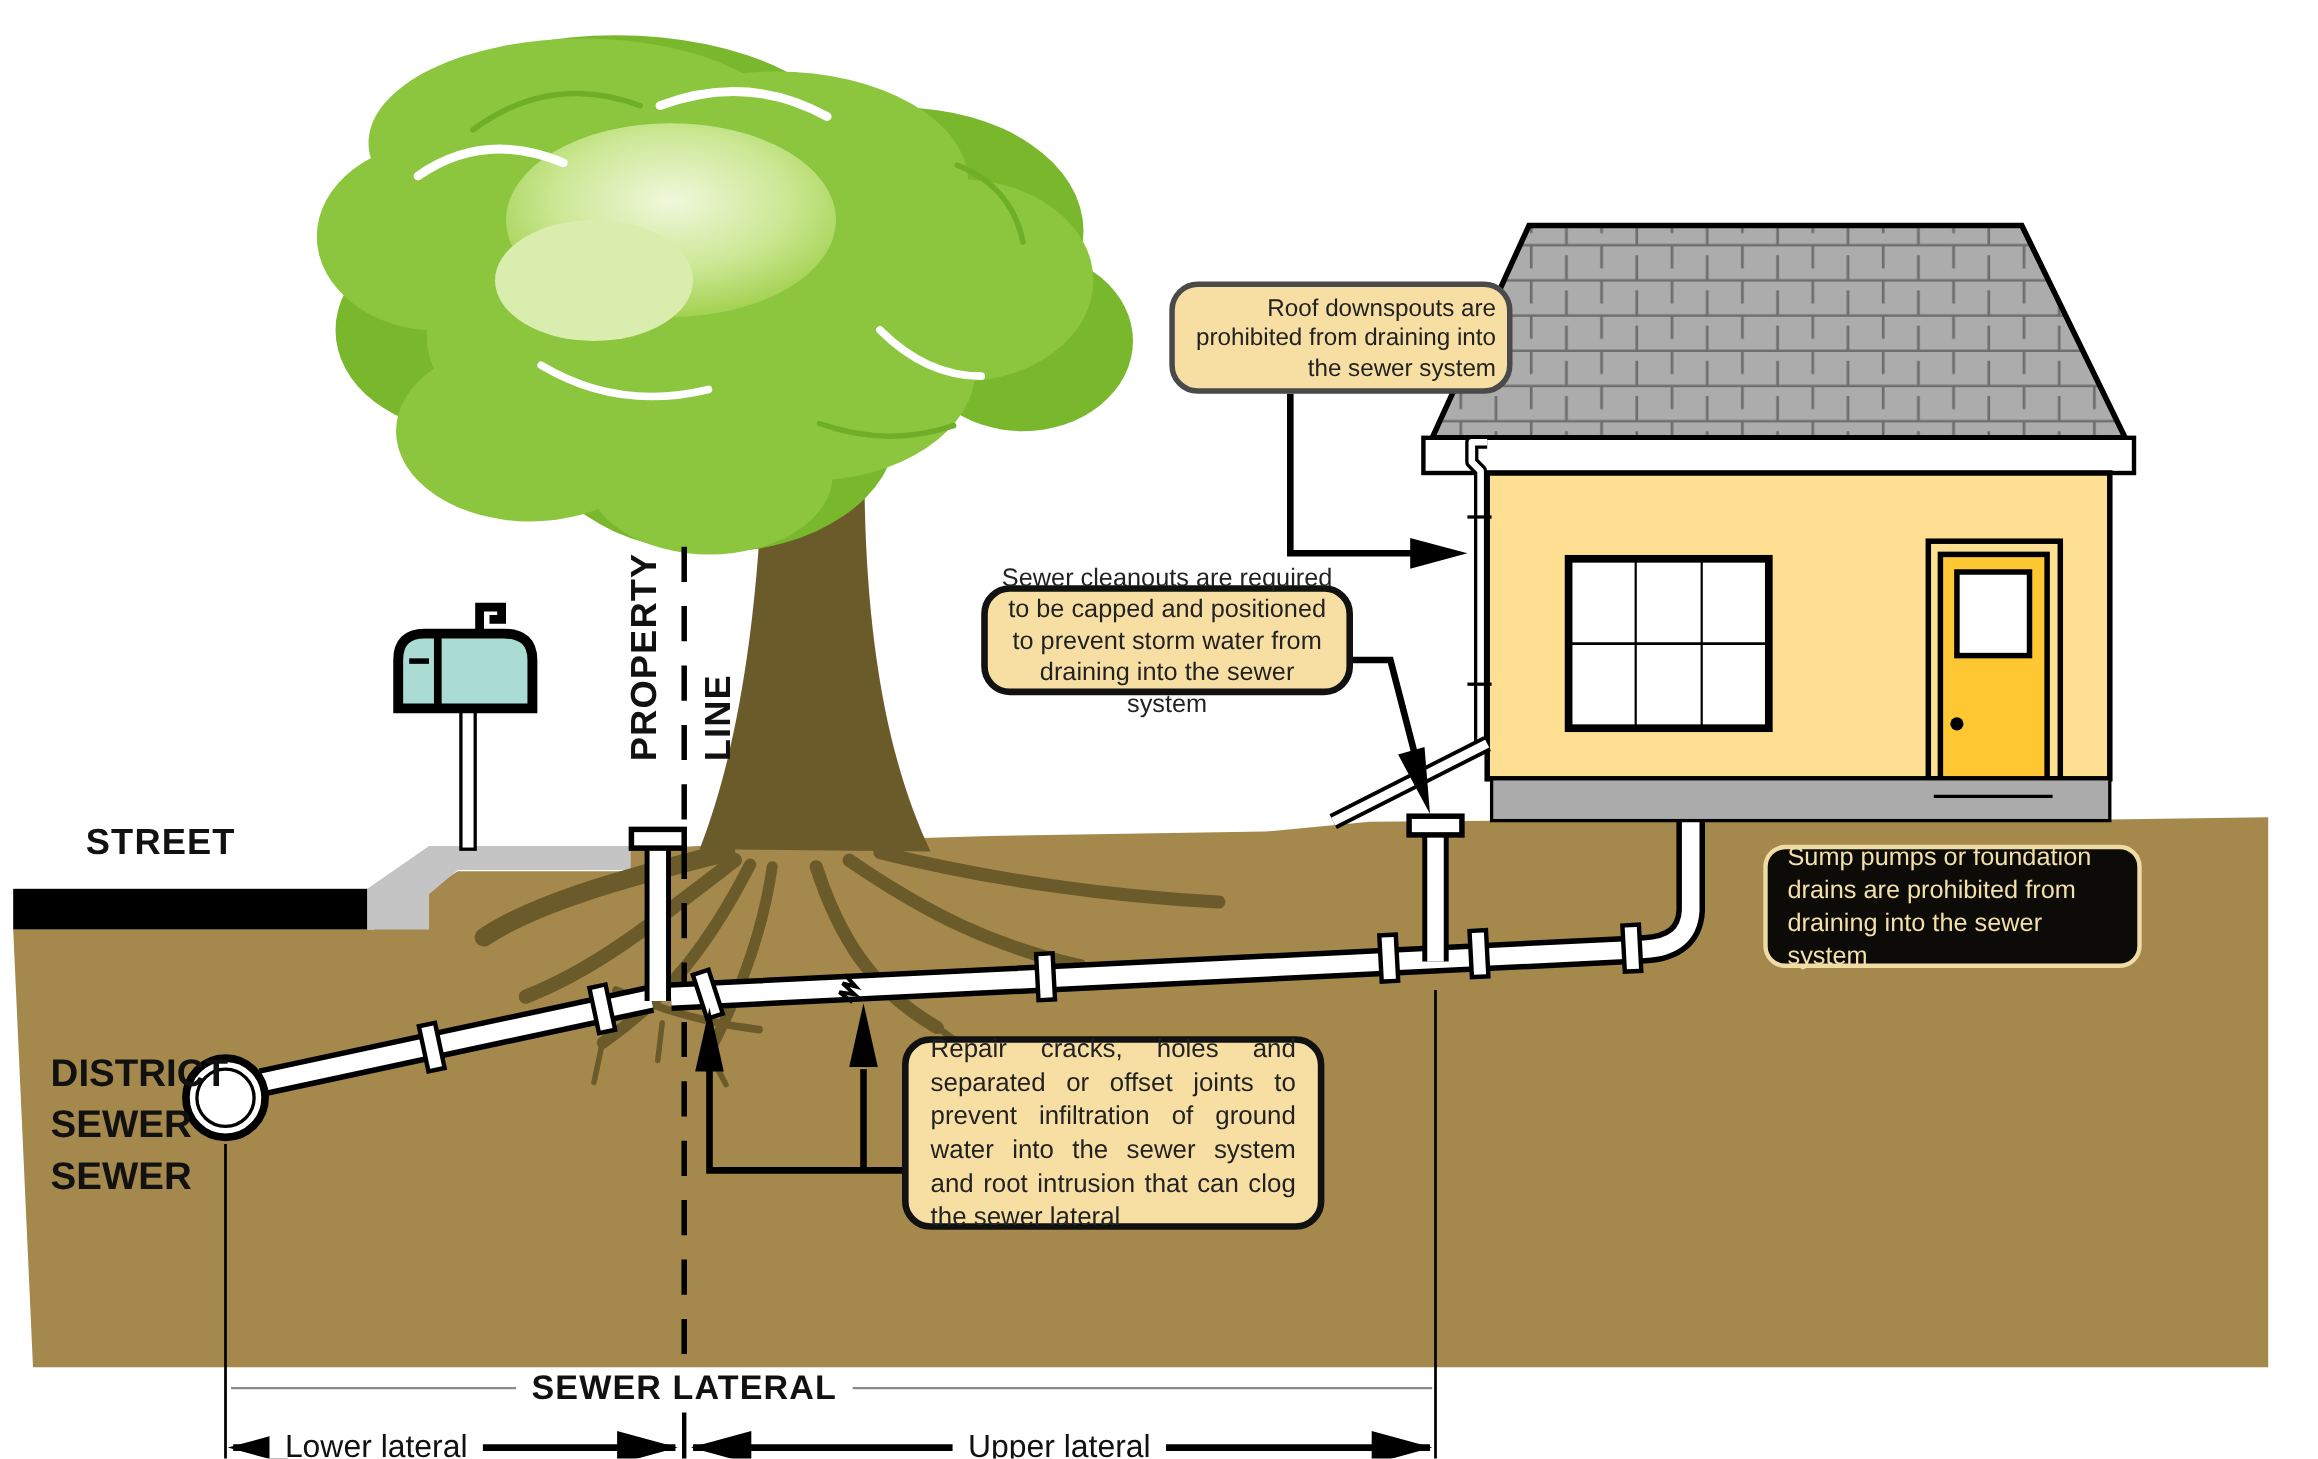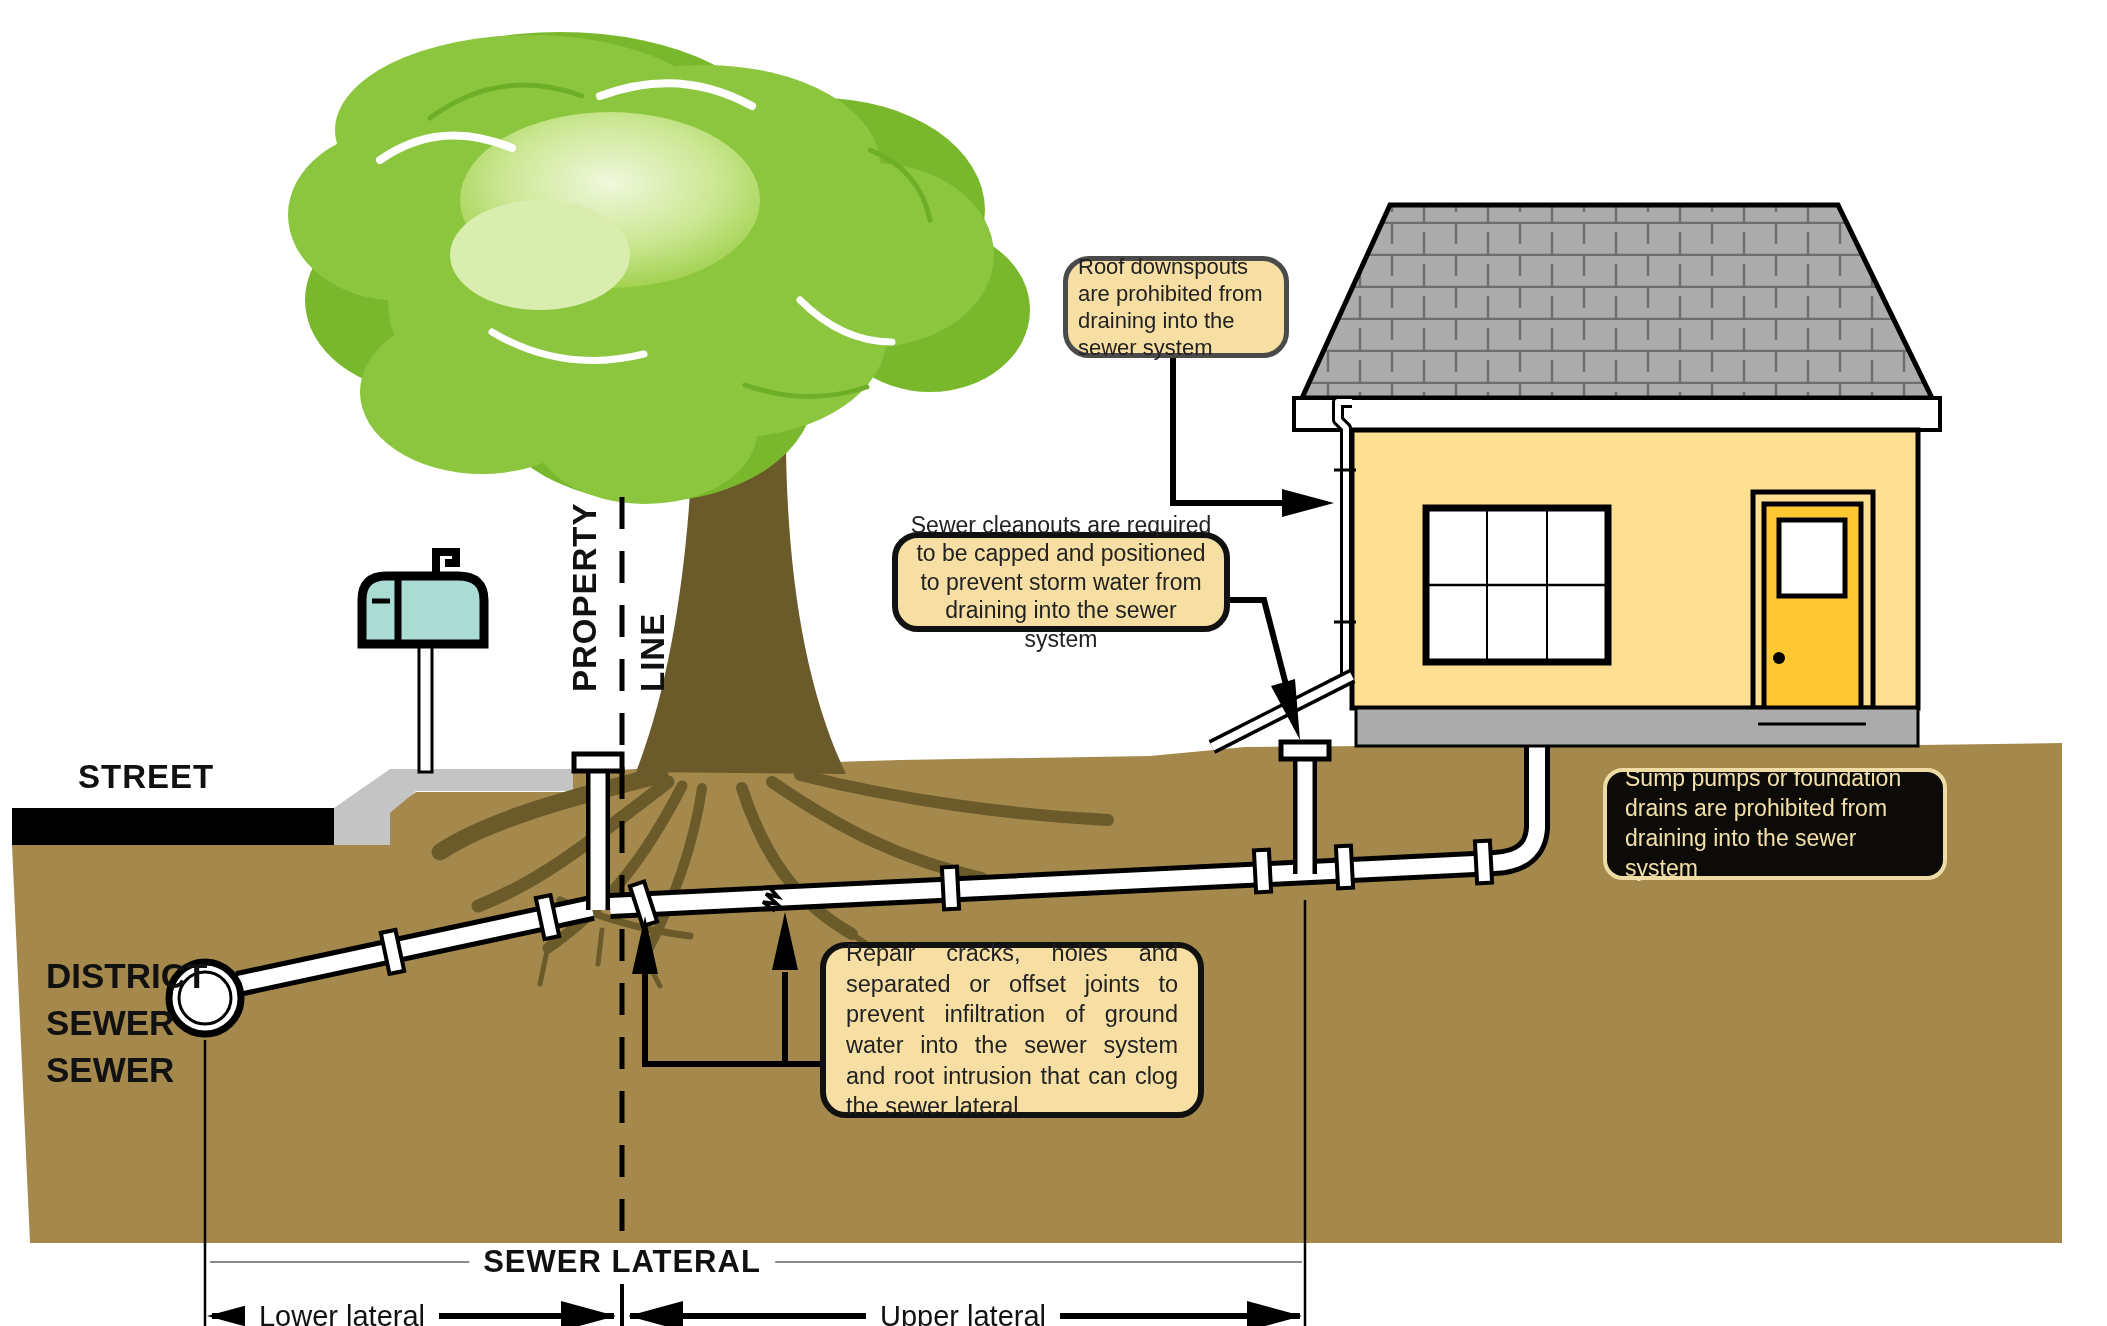--- a/index.html
+++ b/index.html
@@ -1,36 +1,36 @@
 <!DOCTYPE html>
 <html><head>
 <meta charset="utf-8">
 <style>
   html,body{margin:0;padding:0;background:#ffffff;}
   body{width:2107px;height:1326px;position:relative;overflow:hidden;
        font-family:"Liberation Sans", sans-serif;}
   #stage{position:absolute;left:0;top:0;width:2107px;height:1326px;}
   svg{position:absolute;left:0;top:0;}
   .lbl{position:absolute;color:#111;white-space:nowrap;}
-  .lbl-street{left:78px;top:746px;font-size:33px;font-weight:600;letter-spacing:1px;margin-top:12px;}
+  .lbl-street{left:78px;top:746px;font-size:33px;font-weight:600;letter-spacing:1px;}
   .lbl-district{left:46px;top:952px;font-size:35px;font-weight:600;line-height:47px;}
   .rot{transform:rotate(-90deg);transform-origin:0 0;font-size:33px;font-weight:600;letter-spacing:1px;}
   .lbl-prop{left:566px;top:692px;}
   .lbl-line{left:634px;top:692px;}
   .chip{position:absolute;transform:translate(-50%,-50%);background:#ffffff;
         padding:0 14px;color:#111;text-align:right;}
   .chip-sewer-lateral{left:622px;top:1262px;font-size:31px;font-weight:700;letter-spacing:1px;}
   .chip-lower{left:342px;top:1316px;font-size:29px;}
   .chip-upper{left:963px;top:1316px;font-size:29px;}
   .callout{position:absolute;background:#F7DFA3;border:6px solid #111;border-radius:26px;
            color:#222;display:flex;align-items:center;justify-content:center;
            box-sizing:border-box;}
   .callout p{margin:0;}
-  .co-roof{left:1063px;top:256px;width:226px;height:102px;border-color:#4A4A4A;border-width:5px;
-           font-size:22px;line-height:1.23;text-align:left;padding:18px 10px;}
+  .co-roof{left:1063px;top:256px;width:312px;height:102px;border-color:#4A4A4A;border-width:5px;
+           font-size:22px;line-height:1.23;text-align:right;padding:18px 10px;}
   .co-clean{left:892px;top:532px;width:338px;height:100px;font-size:23px;line-height:1.24;
            text-align:center;padding:6px 8px;}
   .co-sump{left:1603px;top:768px;width:344px;height:112px;background:#0C0B07;color:#F3E0A8;
            border:4px solid #EFDCA4;border-radius:20px;font-size:23px;line-height:1.3;
            text-align:left;padding:8px 18px;justify-content:flex-start;}
   .co-repair{left:820px;top:942px;width:384px;height:176px;font-size:23.5px;line-height:1.3;
            text-align:justify;padding:10px 20px;}
 </style>
 </head>
 <body>

